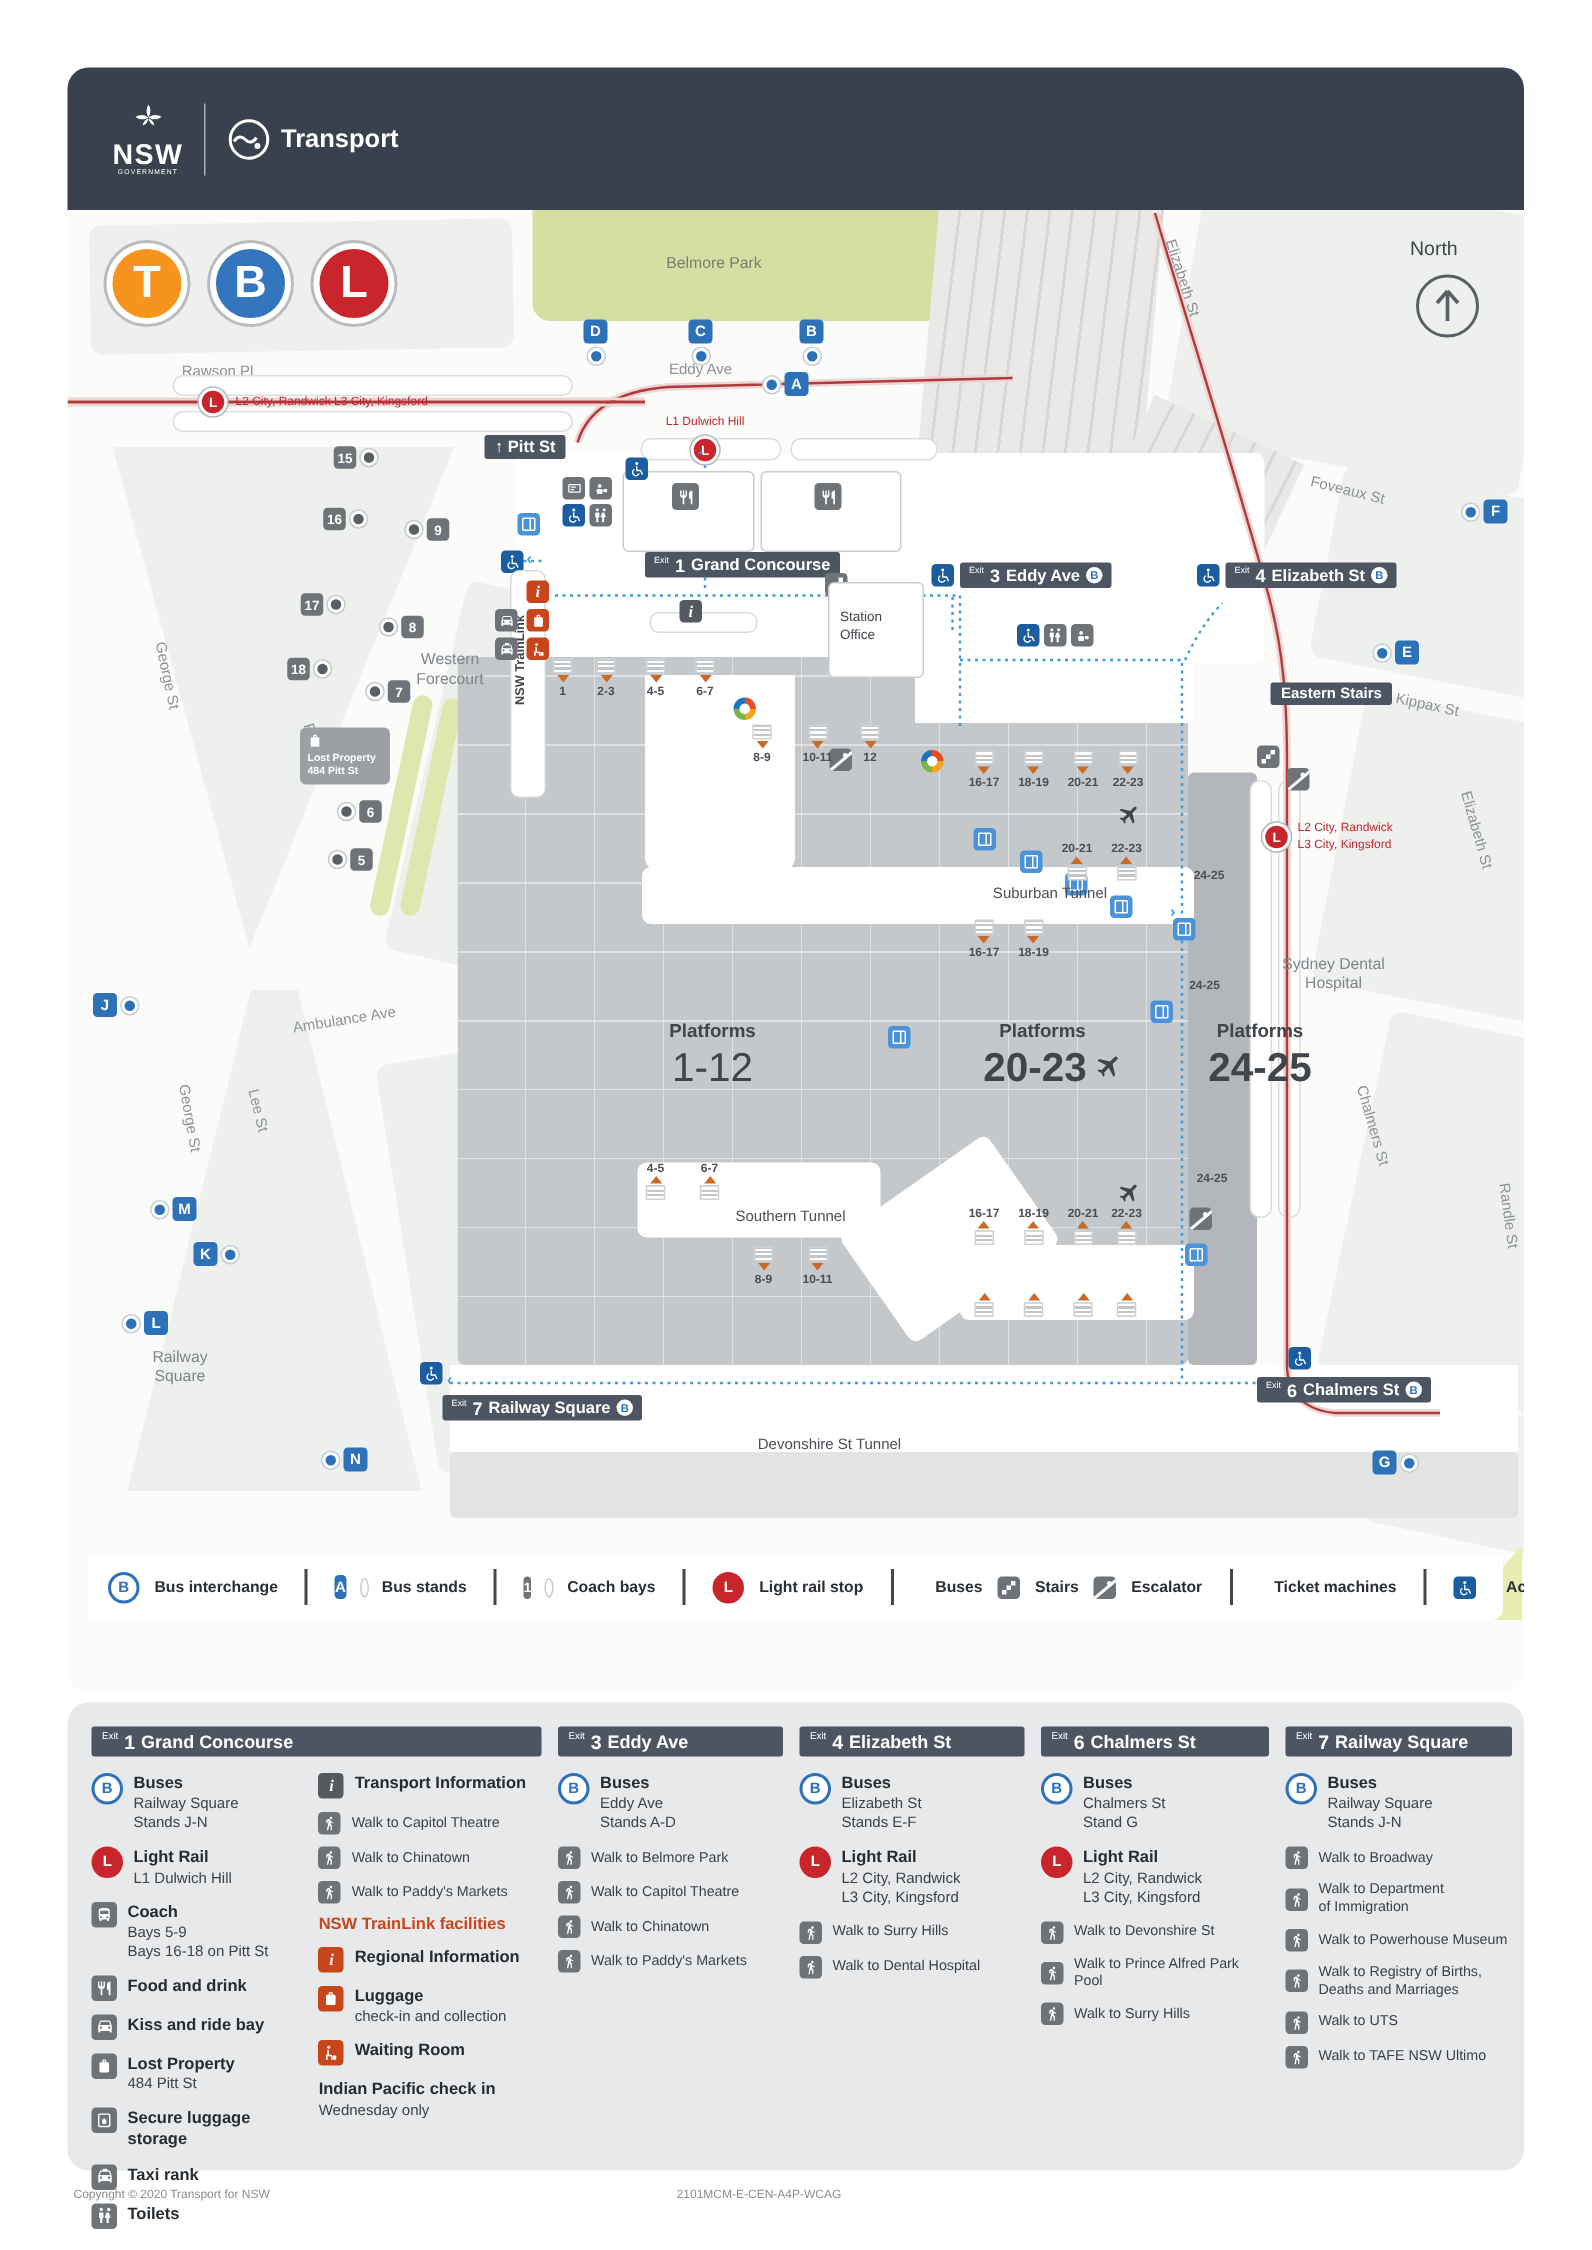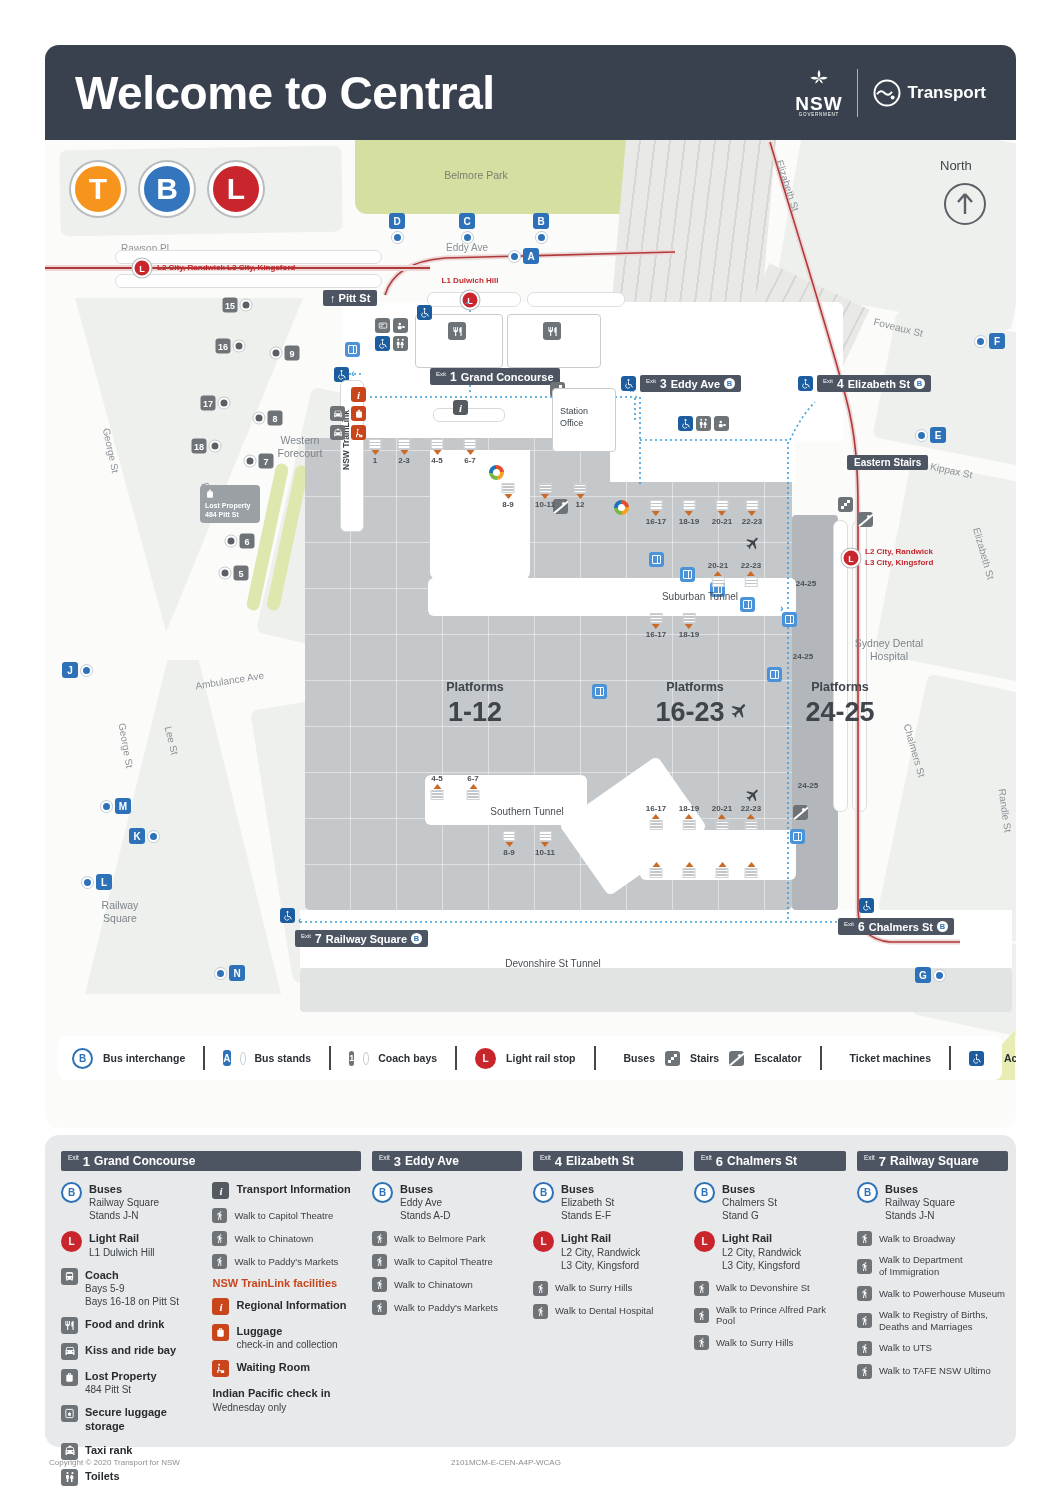--- a/index.html
+++ b/index.html
@@ -36,21 +36,21 @@
 
   .sq{width:16px;height:16px;background:#2d72b8;border-radius:3px;color:#fff;font-size:10px;font-weight:700;display:flex;align-items:center;justify-content:center}
   .cbx{width:15px;height:15px;background:#6e7378;border-radius:3px;color:#fff;font-size:9px;font-weight:700;display:flex;align-items:center;justify-content:center}
   .pt{width:7px;height:7px;border-radius:50%;background:#2d72b8;border:2px solid #fff;box-shadow:0 0 0 1px #c2cedb}
   .pt.g{background:#5a5f64;box-shadow:0 0 0 1px #c7c9ca}
   .mark{display:flex;align-items:center;gap:3px}
   .mark.below{flex-direction:column}
 
   .rl3{width:15px;height:15px;border-radius:50%;background:#c8252c;border:2px solid #fff;box-shadow:0 0 0 1px #b5b8bb;color:#fff;font-size:9px;font-weight:700;display:flex;align-items:center;justify-content:center}
   .lrline{height:2px;background:#b03a3a;box-shadow:0 -2px 0 #ecd6d6,0 2px 0 #ecd6d6}
-  .lrtx{color:#c0282f;font-size:8px;font-weight:700;white-space:nowrap}
+  .lrtx{color:#c0282f;font-size:8px;font-weight:400;white-space:nowrap}
 
   .exb{background:#4d5562;color:#fff;height:17px;display:inline-flex;align-items:center;gap:4px;padding:0 6px;border-radius:2px;white-space:nowrap}
   .exb .xw{font-size:6px;margin-top:-6px}
   .exb b{font-size:12px}
   .exb .nm{font-size:11px;font-weight:700}
   .exb .rb{width:11px;height:11px;border-radius:50%;background:#fff;color:#2d72b8;font-size:7.5px;font-weight:700;display:flex;align-items:center;justify-content:center}
   .pittbadge{background:#4d5562;color:#fff;font-size:11px;font-weight:700;padding:2px 7px;border-radius:2px;white-space:nowrap}
 
   .stair{display:flex;flex-direction:column;align-items:center;transform:translateX(-50%);font-size:8px;font-weight:700;color:#4a4f55;line-height:1}
   .stair::before{content:"";width:11px;height:8px;order:0;border:1px solid #cfd2d4;background:repeating-linear-gradient(0deg,#fff 0 1.5px,#c2c6c9 1.5px 3px)}
@@ -109,21 +109,20 @@
   .ftr{left:49px;top:1458px;font-size:8px;color:#8a8f93}
   .ftr2{left:0;top:1458px;width:1012px;text-align:center;font-size:8px;color:#8a8f93}
   svg{display:block}
 </style>
 </head>
 <body>
 
 <div class="page">
 
   <div class="ab hdr">
-    <h1>Welcome to Central</h1>
     <div class="logos">
       <div class="nswlogo">
         <span>
             <svg viewBox="0 0 24 24" width="26" height="26">
               <g fill="#fff">
                 <path d="M12 1.5c1.6 2.6 1.6 5.4 0 8-1.6-2.6-1.6-5.4 0-8z"></path>
                 <path d="M12 9.5c2.6-1.8 5.3-2 8-.5-2.4 2-5.1 2.2-8 .5z"></path>
                 <path d="M12 9.5c-2.6-1.8-5.3-2-8-.5 2.4 2 5.1 2.2 8 .5z"></path>
                 <path d="M12 10c2 .8 3.2 2.2 3.6 4.4-2-.6-3.2-2-3.6-4.4z"></path>
                 <path d="M12 10c-2 .8-3.2 2.2-3.6 4.4 2-.6 3.2-2 3.6-4.4z"></path>
@@ -560,23 +559,23 @@
     <div class="ab lift s15" style="left:722px;top:332px"></div>
     <div class="ab lift s15" style="left:547px;top:334px"></div>
     <div class="ab lift s15" style="left:745px;top:464px"></div>
     <span class="ab arw" style="left:735px;top:462px">›</span>
 
     <div class="ab areatx ctr" style="left:655px;top:457px;color:#4a4f55;font-size:10px">Suburban Tunnel</div>
     <div class="ab areatx ctr" style="left:482px;top:672px;color:#4a4f55;font-size:10px">Southern Tunnel</div>
     <div class="ab areatx ctr" style="left:508px;top:824px;color:#4a4f55;font-size:10px">Devonshire St Tunnel</div>
 
     <div class="ab big ctr" style="left:430px;top:547px;font-size:12.5px;font-weight:700">Platforms</div>
-    <div class="ab big ctr" style="left:430px;top:572px;font-size:27px;font-weight:700">1-12</div>
+    <div class="ab big ctr" style="left:430px;top:572px;font-size:27px;font-weight:400">1-12</div>
     <div class="ab big ctr" style="left:650px;top:547px;font-size:12.5px;font-weight:700">Platforms</div>
-    <div class="ab big ctr" style="left:645px;top:572px;font-size:27px;font-weight:700">16-23</div>
+    <div class="ab big ctr" style="left:645px;top:572px;font-size:27px;font-weight:700">20-23</div>
     <div class="ab" style="left:685px;top:561px">
         <svg viewBox="0 0 24 24" width="19" height="19" style="transform:rotate(45deg)">
           <path fill="#3f454b" d="M21 16v-2l-8-5V3.5c0-.8-.7-1.5-1.5-1.5S10 2.7 10 3.5V9l-8 5v2l8-2.5V19l-2 1.5V22l3.5-1 3.5 1v-1.5L13 19v-5.5l8 2.5z"></path>
         </svg>
       </div>
     <div class="ab big ctr" style="left:795px;top:547px;font-size:12.5px;font-weight:700">Platforms</div>
     <div class="ab big ctr" style="left:795px;top:572px;font-size:27px;font-weight:700">24-25</div>
     <div class="ab" style="left:700px;top:395px">
         <svg viewBox="0 0 24 24" width="16" height="16" style="transform:rotate(45deg)">
           <path fill="#3f454b" d="M21 16v-2l-8-5V3.5c0-.8-.7-1.5-1.5-1.5S10 2.7 10 3.5V9l-8 5v2l8-2.5V19l-2 1.5V22l3.5-1 3.5 1v-1.5L13 19v-5.5l8 2.5z"></path>

